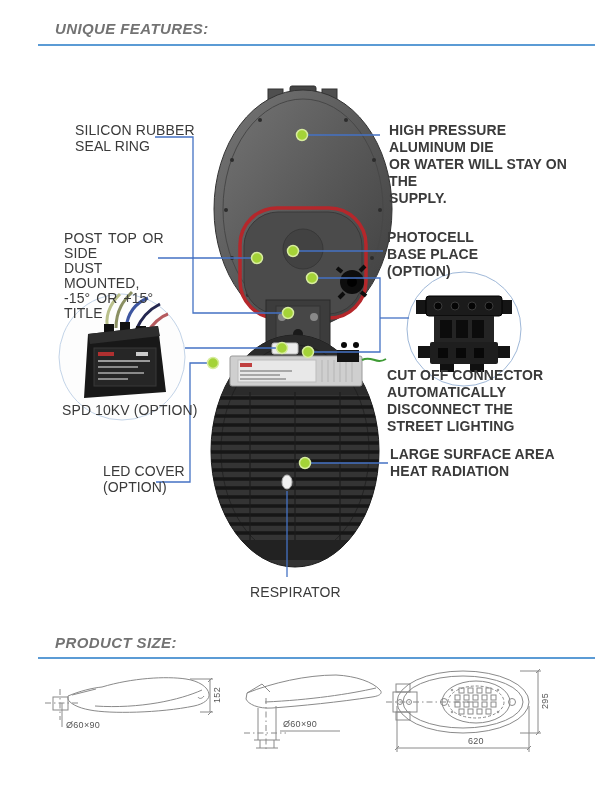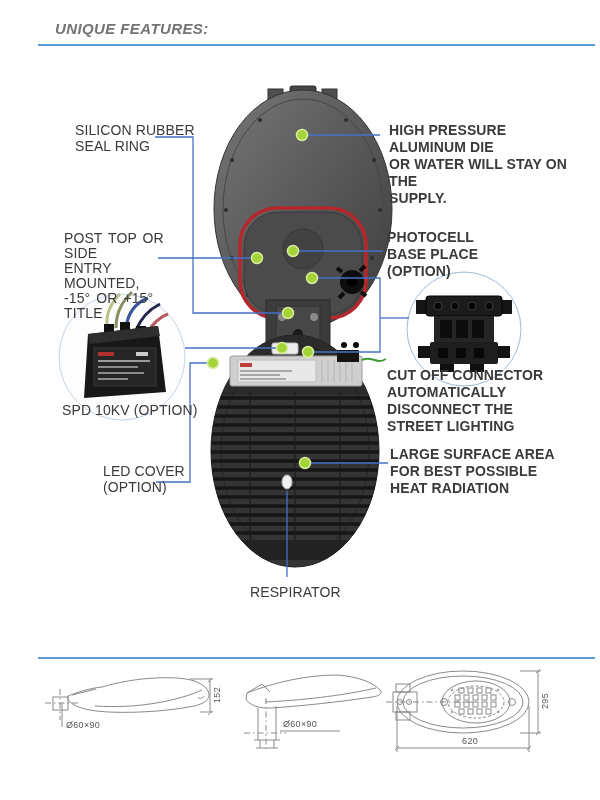--- a/index.html
+++ b/index.html
@@ -272,21 +272,21 @@
     </g>
   </svg>
 
   <div class="co" style="left:75px;top:122px">
     <div>SILICON RUBBER</div>
     <div>SEAL RING</div>
   </div>
 
   <div class="co lh15 wsp" style="left:64px;top:231px;width:104px">
     <div>POST TOP OR SIDE</div>
-    <div>ENTRY MOUNTED,</div>
+    <div>DUST MOUNTED,</div>
     <div>-15° OR +15° TITLE</div>
   </div>
 
   <div class="co" style="left:62px;top:402px">SPD 10KV (OPTION)</div>
 
   <div class="co" style="left:103px;top:463px">
     <div>LED COVER</div>
     <div>(OPTION)</div>
   </div>
 
@@ -303,27 +303,27 @@
   </div>
 
   <div class="co lh17" style="left:387px;top:367px;width:190px">
     <div>CUT OFF CONNECTOR</div>
     <div>AUTOMATICALLY DISCONNECT THE</div>
     <div>STREET LIGHTING</div>
   </div>
 
   <div class="co lh17" style="left:390px;top:446px">
     <div>LARGE SURFACE AREA</div>
-    <div>FOR BEST POSSIBLE</div>
     <div>HEAT RADIATION</div>
   </div>
 
   <div class="co" style="left:250px;top:584px">RESPIRATOR</div>
 
+  <div class="sec-title" style="left:55px;top:634px">PRODUCT SIZE:</div>
   <div class="sec-rule" style="top:657px"></div>
 
   <div class="dim rot" style="left:204px;top:690px;width:26px;text-align:center">152</div>
   <div class="dim" style="left:66px;top:720px">Ø60×90</div>
   <div class="dim" style="left:283px;top:719px">Ø60×90</div>
-  <div class="dim" style="left:448px;top:736px;width:30px;text-align:right">620</div>
+  <div class="dim" style="left:468px;top:736px;width:30px;text-align:left">620</div>
   <div class="dim rot" style="left:532px;top:696px;width:26px;text-align:center">295</div>
 
 </div>
 
 </body></html>

